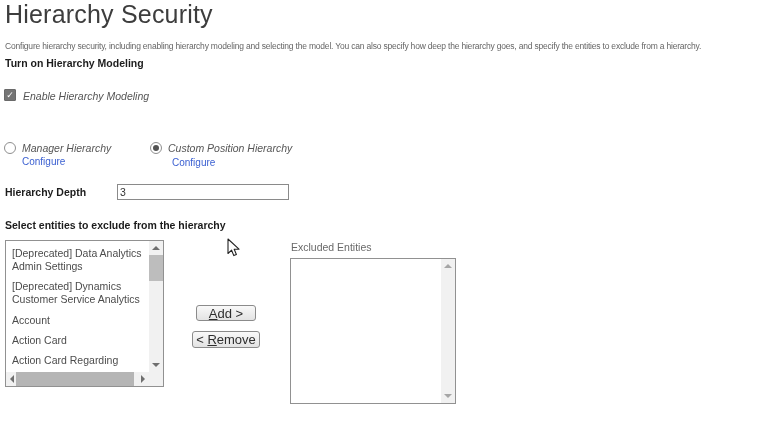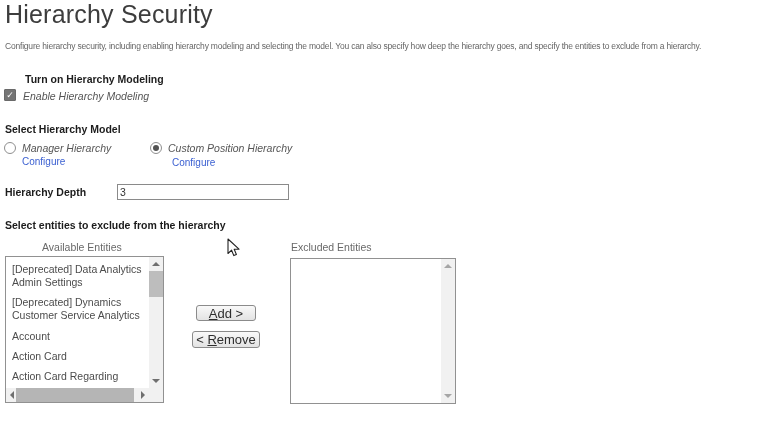--- a/index.html
+++ b/index.html
@@ -93,27 +93,26 @@
   .cursor-icon { left:227px; top:238px; }
 </style>
 </head>
 <body>
 
 <div class="page">
 
   <h1 class="abs page-title">Hierarchy Security</h1>
   <div class="abs page-desc">Configure hierarchy security, including enabling hierarchy modeling and selecting the model. You can also specify how deep the hierarchy goes, and specify the entities to exclude from a hierarchy.</div>
 
-  <h2 class="abs section-heading" style="left:5px;top:73px;margin-left:20px;">Turn on Hierarchy Modeling</h2>
+  <h2 class="abs section-heading" style="left:5px;top:57px;">Turn on Hierarchy Modeling</h2>
   <div class="abs checkbox checked">
     <span>✓</span>
   </div>
   <div class="abs field-label" style="left:23px;top:90px;">Enable Hierarchy Modeling</div>
 
-  <h2 class="abs section-heading" style="left:5px;top:123px;">Select Hierarchy Model</h2>
 
   <div class="abs radio" style="left:4px;top:142px;">
     <span class="dot"></span>
   </div>
   <div class="abs field-label" style="left:22px;top:142px;">Manager Hierarchy</div>
   <a class="abs link" style="left:22px;top:156px;">Configure</a>
 
   <div class="abs radio selected" style="left:150px;top:142px;">
     <span class="dot"></span>
   </div>
@@ -124,21 +123,21 @@
   <input class="abs depth-input" type="text" value="3" style="">
 
   <h2 class="abs section-heading" style="left:5px;top:219px;">Select entities to exclude from the hierarchy</h2>
   <div class="abs muted-label" style="left:5px;top:241px;margin-left:37px;">Available Entities</div>
   <div class="abs muted-label" style="left:291px;top:241px;">Excluded Entities</div>
 
   <svg class="abs cursor-icon" width="14" height="20" viewBox="0 0 14 20">
     <polygon points="1,1 1,15.5 4.6,12.2 6.8,17.6 9.4,16.5 7.2,11.2 12,11.2" fill="#ffffff" stroke="#222222" stroke-width="1.1" stroke-linejoin="round"></polygon>
   </svg>
 
-  <div class="abs listbox" style="left:5px;top:256px;width:159px;height:147px;padding-left:48px;">
+  <div class="abs listbox" style="left:5px;top:240px;width:159px;height:147px;padding-left:48px;">
     <div class="listbox-items">
 
         <div class="list-item">[Deprecated] Data Analytics Admin Settings</div>
 
         <div class="list-item">[Deprecated] Dynamics Customer Service Analytics</div>
 
         <div class="list-item">Account</div>
 
         <div class="list-item">Action Card</div>
 

